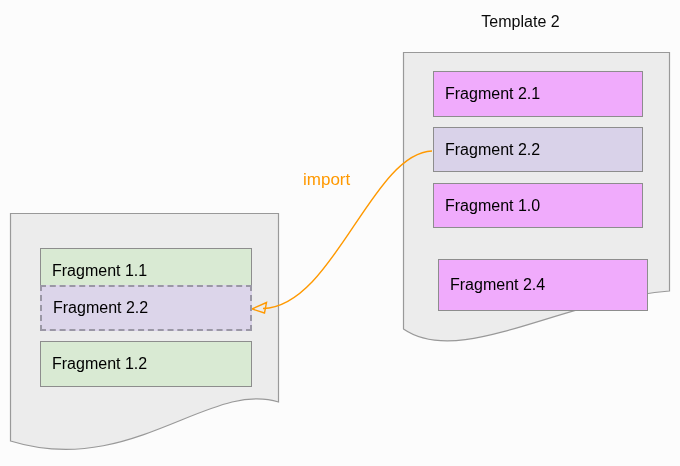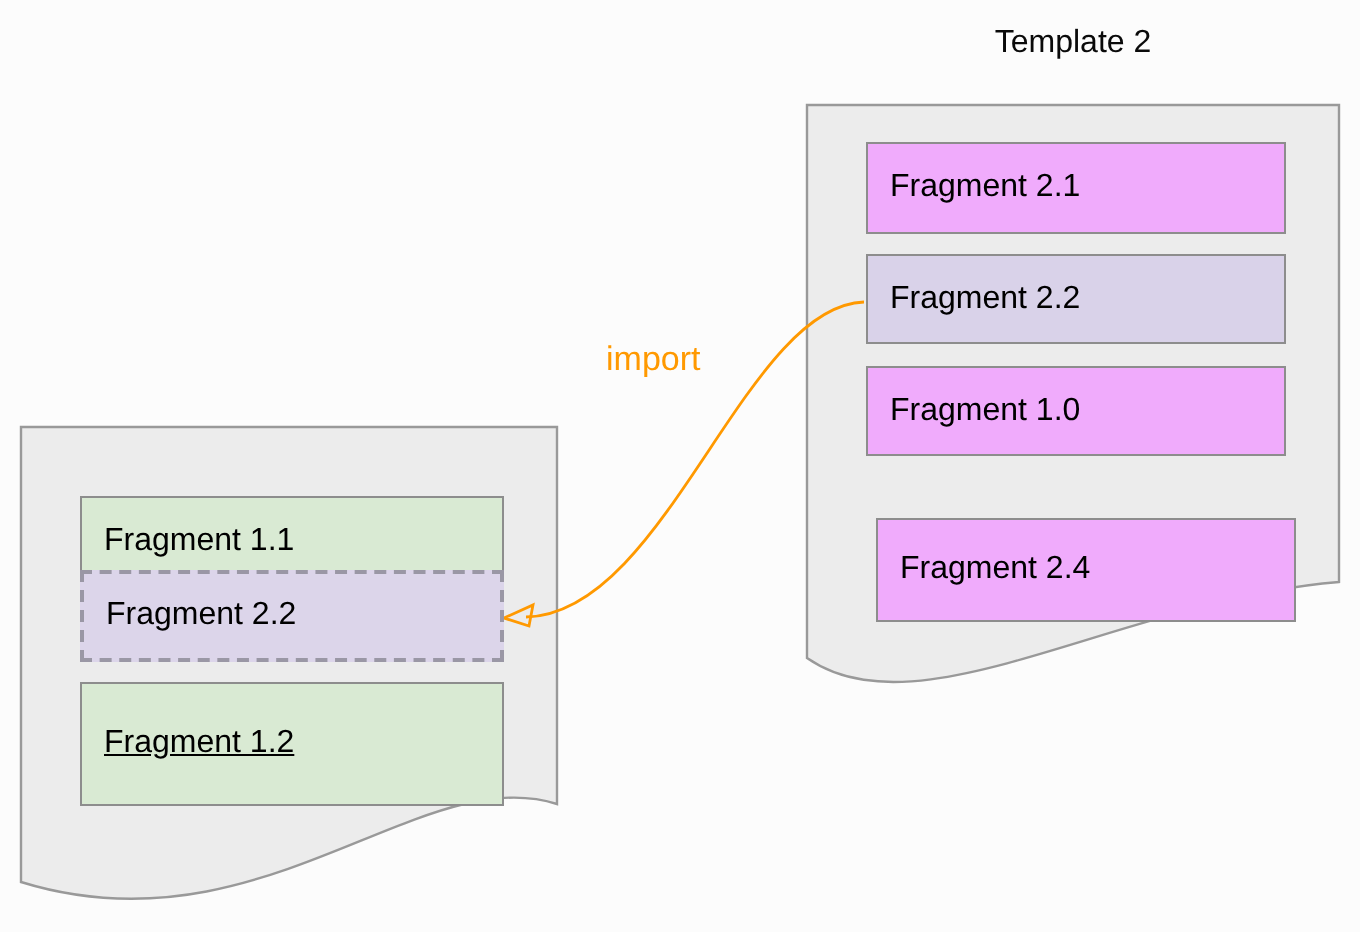--- a/index.html
+++ b/index.html
@@ -32,37 +32,37 @@
     stroke-width:1.4;
     stroke-linejoin:miter;
   }
   .doc-title{
     position:absolute;
     font-size:16px;
     color:#0a0a0a;
     text-align:center;
   }
   .t1{left:10px;top:175px;width:269px;}
-  .t2{left:403px;top:13px;width:267px;}
+  .t2{left:387px;top:13px;width:267px;}
   .frag{
     position:absolute;
     box-sizing:border-box;
     display:flex;
     align-items:center;
     padding-left:11px;
     font-size:16px;
     color:#000;
     border:1.5px solid #8d8d8d;
   }
   .green{background:#d9ead3;}
   .purple{background:#d9d2e9;}
   .blue{background:#f0abfc;}
   .f11{left:40px;top:248px;width:212px;height:45px;}
   .f22L{left:40px;top:285px;width:212px;height:46px;border:2px dashed #9a97a5;background:#dcd5ea;}
-  .f12{left:40px;top:341px;width:212px;height:62px;text-decoration:underline;}
+  .f12{left:40px;top:341px;width:212px;height:46px;}
   .f21{left:433px;top:71px;width:210px;height:46px;}
   .f22R{left:433px;top:127px;width:210px;height:45px;}
   .f23{left:433px;top:183px;width:210px;height:45px;}
   .f24{left:438px;top:239px;width:210px;height:52px;margin-top:20px;}
   .import-label{
     position:absolute;
     left:303px;top:170px;
     font-size:17px;
     font-weight:normal;
     color:#ff9900;

